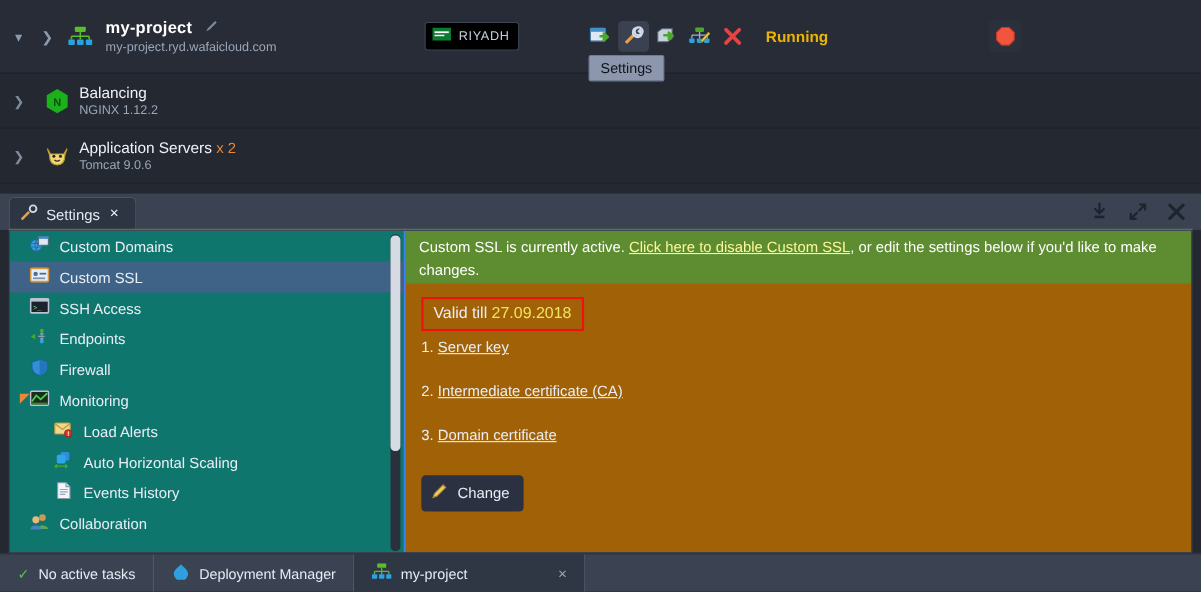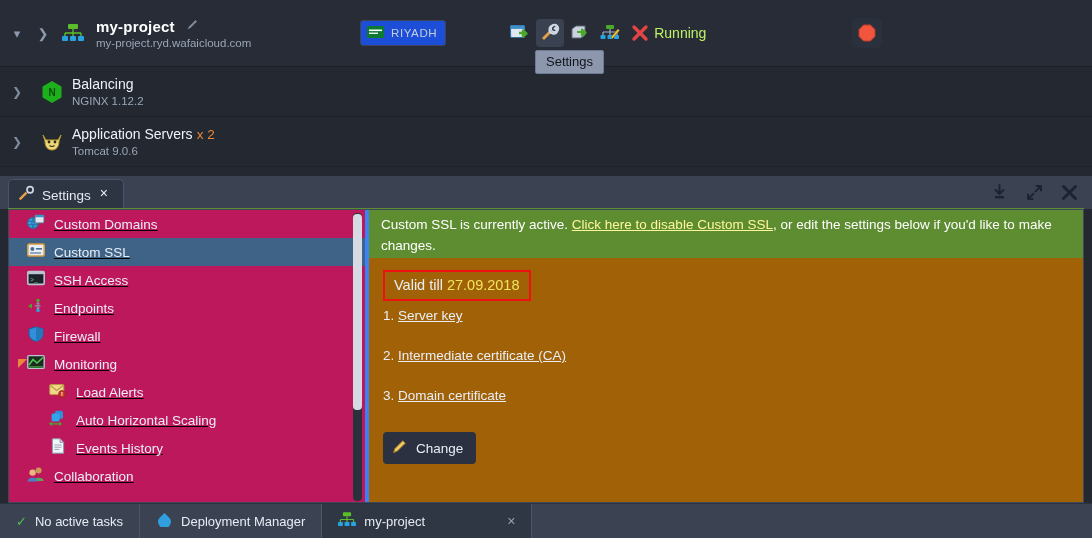--- a/index.html
+++ b/index.html
@@ -28,33 +28,33 @@
   .env-name {
     font-size: 15px; font-weight: bold; color: #ffffff; letter-spacing:.2px;
     display:inline-block; vertical-align: middle;
   }
   .pencil-mini { display:inline-block; vertical-align: middle; margin-left: 7px; }
   .env-domain { font-size: 11.5px; color: #9aa6b8; margin-top: 2px; }
 
   .region-badge {
     display:flex; align-items:center; gap:7px;
     border: 1px solid #3c4455; border-radius: 3px;
-    padding: 3px 8px 3px 6px; margin-left: 14px;
-    background: #1d4ed8;
+    padding: 3px 8px 3px 6px; margin-left: 40px;
+    background: #000000;
   }
   .region-label { font-size: 11.5px; color: #c4cddd; letter-spacing: .6px; }
 
   .tool-strip { display:flex; align-items:center; margin-left: 60px; gap: 2px; }
   .tool-btn {
     width: 28px; height: 28px; border-radius: 4px;
     display:flex; align-items:center; justify-content:center;
     cursor: pointer;
   }
   .tool-btn.active { background: #3a4252; }
-  .run-state { font-size: 14px; color: #bef264; margin-left: 0; }
+  .run-state { font-size: 14px; color: #eab308; margin-left: 16px; font-weight: bold; }
   .stop-btn {
     width: 30px; height: 30px; border-radius: 5px; background: #2b313c;
     display:flex; align-items:center; justify-content:center;
     margin-left: 146px; cursor:pointer;
   }
   .tooltip {
     position: absolute; left: 535px; top: 50px;
     background: #8c97ae; color: #10141b;
     font-size: 13px; padding: 3px 10px 4px 10px;
     border-radius: 2px; border: 1px solid #6e7b94;
@@ -100,22 +100,22 @@
   .panel {
     position: absolute; left: 8px; top: 209px; width: 1076px; height: 294px;
     background: #232831; border: 1px solid #3f4858;
     display: flex; overflow: hidden;
   }
   .panel-green-top {
     position:absolute; left: 8px; top: 208px; width: 1076px; height: 2px;
     background: #5d8c31;
   }
   .sidebar {
-    width: 360px; height: 100%; background: #be185d;
-    border-right: 4px solid #3b82f6; position: relative; overflow: hidden; text-decoration: underline;
+    width: 360px; height: 100%; background: #0f766e;
+    border-right: 2px solid #3b82f6; position: relative; overflow: hidden;
   }
   .menu-item {
     height: 28px; display:flex; align-items:center; cursor:pointer;
     padding-left: 18px; gap: 9px;
   }
   .menu-item.sub { padding-left: 40px; }
   .menu-item.selected { background: #3f6287; }
   .menu-label { font-size: 13.5px; color: #e9eef6; }
   .menu-toggle {
     position:absolute; left: 7px; width: 12px; text-align:center;

